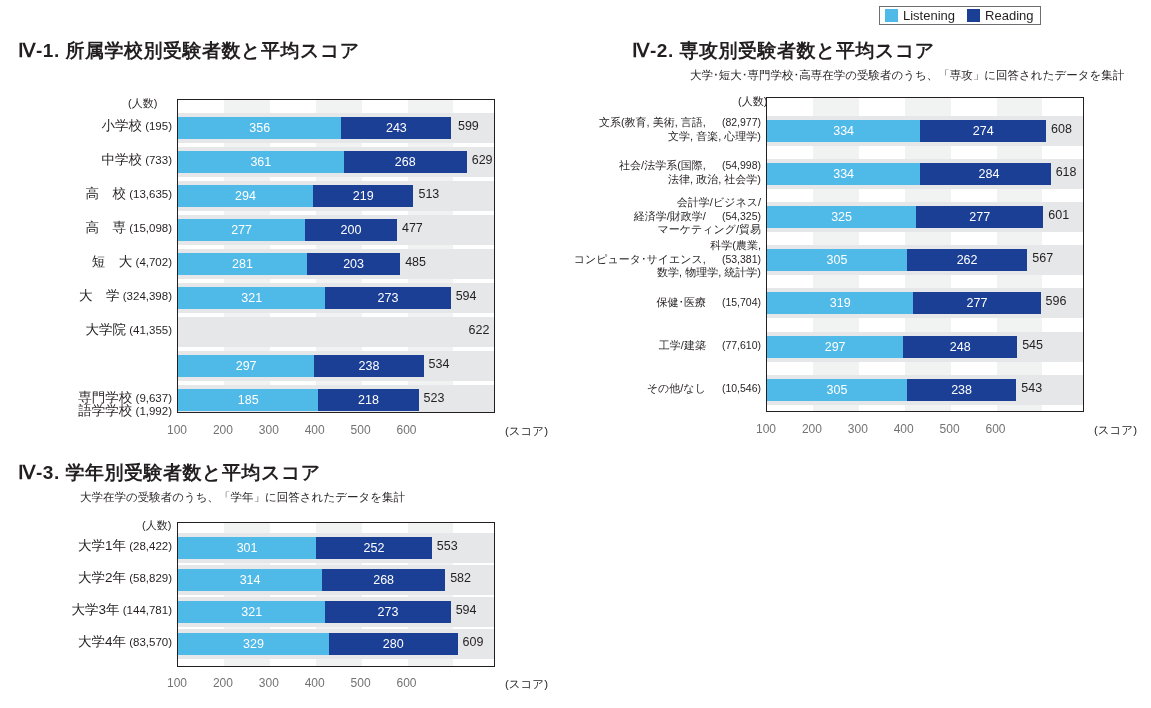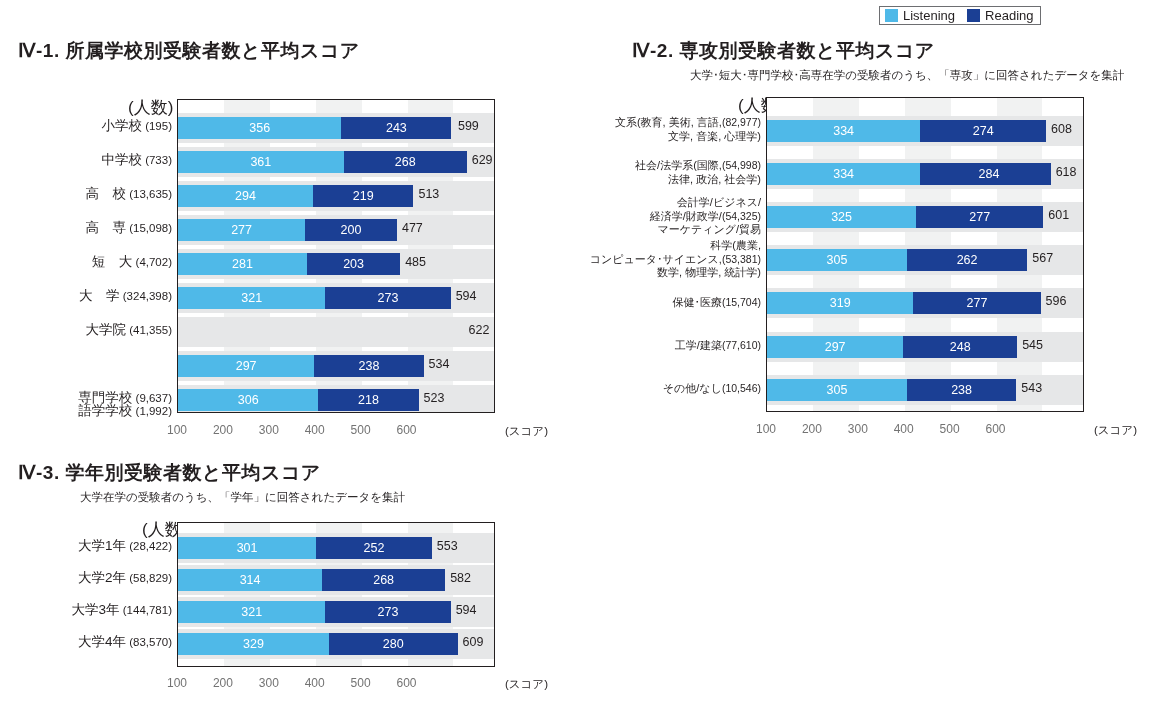--- a/index.html
+++ b/index.html
@@ -49,21 +49,21 @@
     color: #231f20;
     white-space: nowrap;
   }
   .panel-sub {
     font-size: 11.5px;
     color: #231f20;
     margin-top: 4px;
     white-space: nowrap;
   }
   .unit-label {
-    font-size: 17px;
+    font-size: 11px;
     color: #231f20;
     position: absolute;
   }
   .chart-area {
     position: absolute;
     border: 1px solid #231f20;
     box-sizing: border-box;
     background: #ffffff;
   }
   .plot {
@@ -94,21 +94,21 @@
     white-space: nowrap;
     color: #231f20;
     line-height: 1.25;
   }
   .rowlabel .nm { font-size: 13.5px; }
   .rowlabel .cnt { font-size: 11.5px; }
   .rowlabel.multi {
     font-size: 11px;
     line-height: 1.25;
   }
-  .rowlabel.multi .cnt { font-size: 10.5px; }
+  .rowlabel.multi .cnt { font-size: 10.5px; margin-left: 16px; }
   .bar {
     position: absolute;
     display: flex;
     align-items: center;
   }
   .seg {
     height: 100%;
     display: flex;
     align-items: center;
     justify-content: center;
@@ -205,21 +205,21 @@
         <div class="seg seg-r" style="width: 125.307px;">273</div>
       </div>
       <div class="bandrow" style="top: 217px; height: 30px;"></div>
       <div class="bandrow" style="top: 251px; height: 30px;"></div>
       <div class="bar" style="left: 0px; top: 255px; height: 22px; width: 245.565px;">
         <div class="seg seg-l" style="width: 136.323px;">297</div>
         <div class="seg seg-r" style="width: 109.242px;">238</div>
       </div>
       <div class="bandrow" style="top: 285px; height: 30px;"></div>
       <div class="bar" style="left: 0px; top: 289px; height: 22px; width: 240.516px;">
-        <div class="seg seg-l" style="width: 140.454px;">306</div>
+        <div class="seg seg-l" style="width: 140.454px;">185</div>
         <div class="seg seg-r" style="width: 100.062px;">218</div>
       </div>
     </div>
 </div>
 <div class="chart-area" id="area2" style="left:766px; top:97px; width:318px; height:315px;">
   <div class="plot" id="plot2">
       <div class="vband" style="left: 45.9px; width: 45.9px;"></div>
       <div class="vband" style="left: 137.7px; width: 45.9px;"></div>
       <div class="vband" style="left: 229.5px; width: 45.9px;"></div>
       <div class="bandrow" style="top: 17.6px; height: 30px;"></div>

